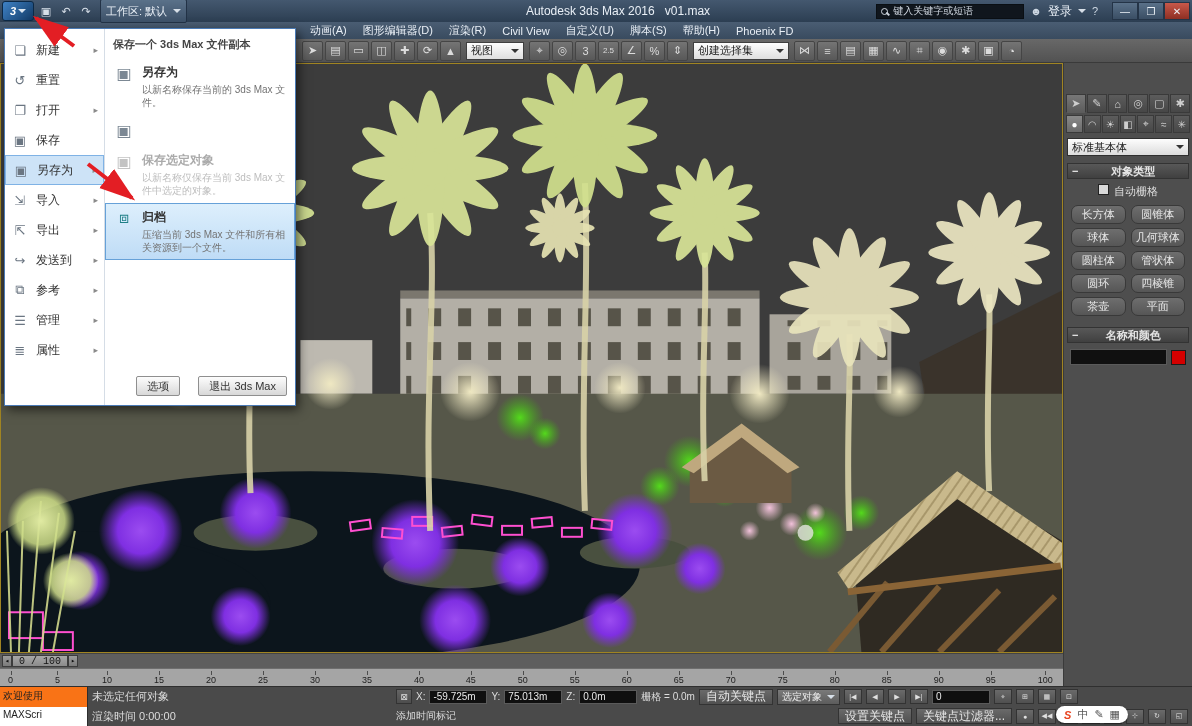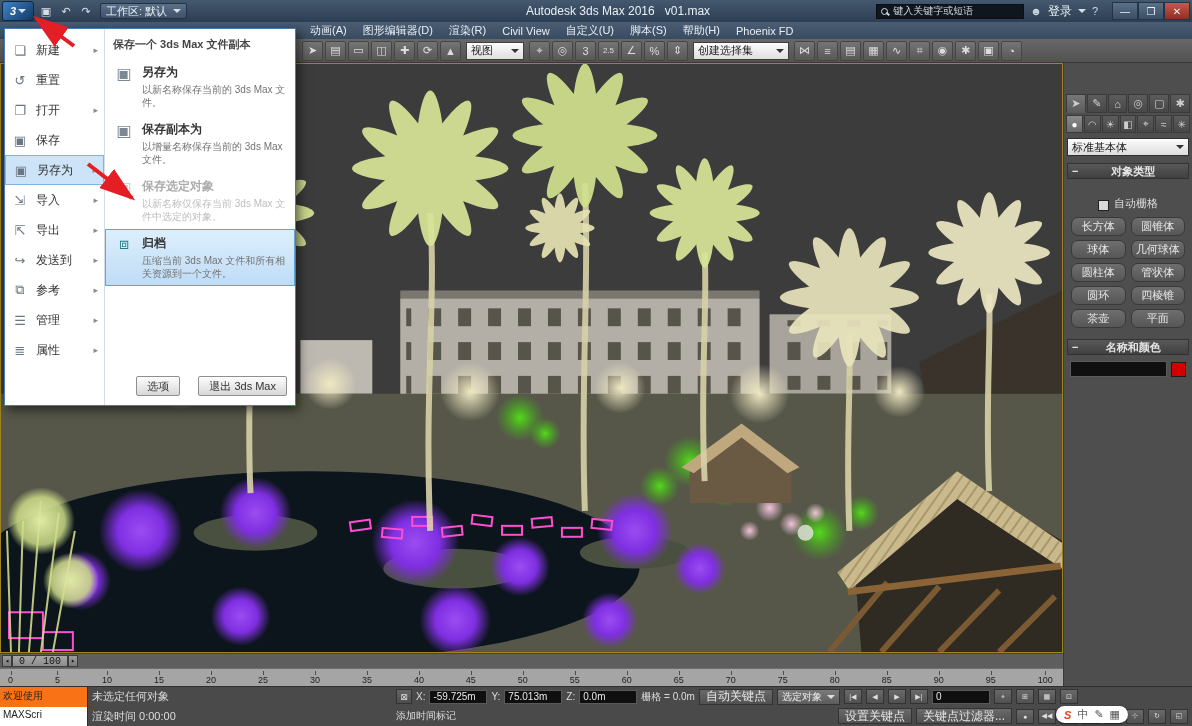--- a/index.html
+++ b/index.html
@@ -4,21 +4,21 @@
 <style>
   * { margin:0; padding:0; box-sizing:border-box; }
   html,body { width:1192px; height:726px; overflow:hidden; }
   body { font-family:"Liberation Sans","DejaVu Sans",sans-serif; background:#4a4a4a; position:relative; }
 
   
   .titlebar { height:22px; background:linear-gradient(#44586f,#2c3e52); display:flex; align-items:center; color:#e9eff6; font-size:12px; padding:0 2px; position:relative; z-index:10; }
   .logo { width:32px; height:20px; background:linear-gradient(135deg,#3f82c6,#123a66); border:1px solid #0c2946; border-radius:3px; margin-right:2px; display:flex; align-items:center; justify-content:center; color:#fff; font-weight:bold; font-size:11px; font-style:italic; }
   .logo::after { content:""; border-left:4px solid transparent; border-right:4px solid transparent; border-top:4px solid #dce6f0; margin-left:2px; }
   .qat-btn { width:20px; height:18px; display:inline-flex; align-items:center; justify-content:center; color:#d7dfe8; font-size:11px; border-radius:2px; }
-  .ws-dd { height:16px; background:linear-gradient(#5a7189,#3d5168); border:1px solid #223246; border-radius:2px; display:flex; align-items:center; gap:6px; padding:0 5px; font-size:11px; margin-left:4px; }
+  .ws-dd { height:24px; background:linear-gradient(#5a7189,#3d5168); border:1px solid #223246; border-radius:2px; display:flex; align-items:center; gap:6px; padding:0 5px; font-size:11px; margin-left:4px; }
   .caret { width:0; height:0; border-left:4px solid transparent; border-right:4px solid transparent; border-top:4px solid #d7dfe8; }
   .tb-title { position:absolute; left:0; right:0; text-align:center; pointer-events:none;padding-left:44px; }
   .tb-right { margin-left:auto; display:flex; align-items:center; gap:6px; }
   .searchbox { width:148px; height:15px; background:#10161d; border:1px solid #0a0f14; color:#cfd6df; font-size:10px; display:flex; align-items:center; gap:5px; padding:0 4px; }
   .mag { width:7px; height:7px; border:1.5px solid #cfd6df; border-radius:50%; position:relative; flex:0 0 auto; }
   .mag::after { content:""; position:absolute; width:4px; height:1.5px; background:#cfd6df; right:-3px; bottom:-1px; transform:rotate(45deg); }
   .tb-ico { color:#cfd9e4; font-size:11px; }
   .winbtns { display:flex; margin-left:8px; }
   .winbtn { width:26px; height:18px; display:flex; align-items:center; justify-content:center; font-size:10px; color:#eef3f8; background:linear-gradient(#5a7189,#3a4e64); border:1px solid #243447; }
   .winbtn.close { background:linear-gradient(#c8584a,#8e2f23); }
@@ -53,21 +53,21 @@
   .cpanel { width:129px; background:#4e4e4e; border-left:1px solid #3a3a3a; display:flex; flex-direction:column; font-size:11px; color:#ddd; padding-top:30px; }
   .cp-tabs, .cp-cats { display:flex; gap:1px; padding:1px 2px; }
   .cp-tab { flex:1; height:19px; display:flex; align-items:center; justify-content:center; background:linear-gradient(#5c5c5c,#474747); border:1px solid #3a3a3a; color:#cfcfcf; font-size:11px; }
   .cp-tab.active { background:linear-gradient(#777,#5c5c5c); border-bottom-color:#5c5c5c; }
   .cp-cat { flex:1; height:18px; display:flex; align-items:center; justify-content:center; background:linear-gradient(#5c5c5c,#474747); border:1px solid #3a3a3a; color:#cfcfcf; font-size:10px; }
   .cp-cat.active { background:linear-gradient(#8a8a8a,#6a6a6a); color:#fff; }
   .cp-dd { margin:4px 3px; height:18px; background:linear-gradient(#fdfdfd,#dcdcdc); border:1px solid #2f2f2f; color:#1a1a1a; display:flex; align-items:center; justify-content:space-between; padding:0 4px; font-size:11px; }
   .cp-dd .caret { border-top-color:#333; }
   .rollout-h { margin:3px 3px 0; height:16px; background:linear-gradient(#585858,#404040); border:1px solid #333; display:flex; align-items:center; gap:4px; padding:0 4px; font-weight:bold; font-size:11px; color:#e4e4e4; }
   .rollout-h .rtitle { flex:1; text-align:center; }
-  .autogrid-row { display:flex; align-items:flex-end; gap:5px; justify-content:center; padding:5px 0 3px; color:#ddd; font-size:11px;margin-top:12px; }
+  .autogrid-row { display:flex; align-items:flex-start; gap:5px; justify-content:center; padding:5px 0 3px; color:#ddd; font-size:11px; }
   .cb { width:11px; height:11px; background:#d9d9d9; border:1px solid #222; }
   .btn-grid { display:grid; grid-template-columns:1fr 1fr; gap:4px 5px; padding:3px 7px 8px; }
   .obj-btn { height:19px; background:linear-gradient(#6e6e6e,#565656); border:1px solid #393939; border-radius:7px; color:#e8e8e8; font-size:11px; display:flex; align-items:center; justify-content:center; white-space:nowrap; }
   .name-row { display:flex; align-items:center; gap:4px; padding:6px 6px; }
   .name-input { flex:1; height:16px; background:#101010; border:1px solid #5a5a5a; color:#eee; font-size:11px; min-width:0; }
   .swatch { width:15px; height:15px; background:#d40000; border:1px solid #1c1c1c; flex:0 0 auto; }
 
   
   .statusbar { height:40px; background:#4a4a4a; border-top:1px solid #2f2f2f; display:grid; grid-template-columns:88px 1fr; }
   .listener { display:flex; flex-direction:column; border-right:1px solid #2d2d2d; }
@@ -539,24 +539,20 @@
     <div class="am-header">保存一个 3ds Max 文件副本</div>
     <div class="am-opt">
       <span class="oi">▣</span>
       <span>
           <div class="ot">另存为</div>
           <div class="od">以新名称保存当前的 3ds Max 文件。</div>
         </span>
     </div>
     <div class="am-opt">
       <span class="oi">▣</span>
-      <span>
-          <div class="ot">保存副本为</div>
-          <div class="od">以增量名称保存当前的 3ds Max 文件。</div>
-        </span>
     </div>
     <div class="am-opt disabled">
       <span class="oi">▣</span>
       <span>
           <div class="ot">保存选定对象</div>
           <div class="od">以新名称仅保存当前 3ds Max 文件中选定的对象。</div>
         </span>
     </div>
     <div class="am-opt hl">
       <span class="oi">⧈</span>

